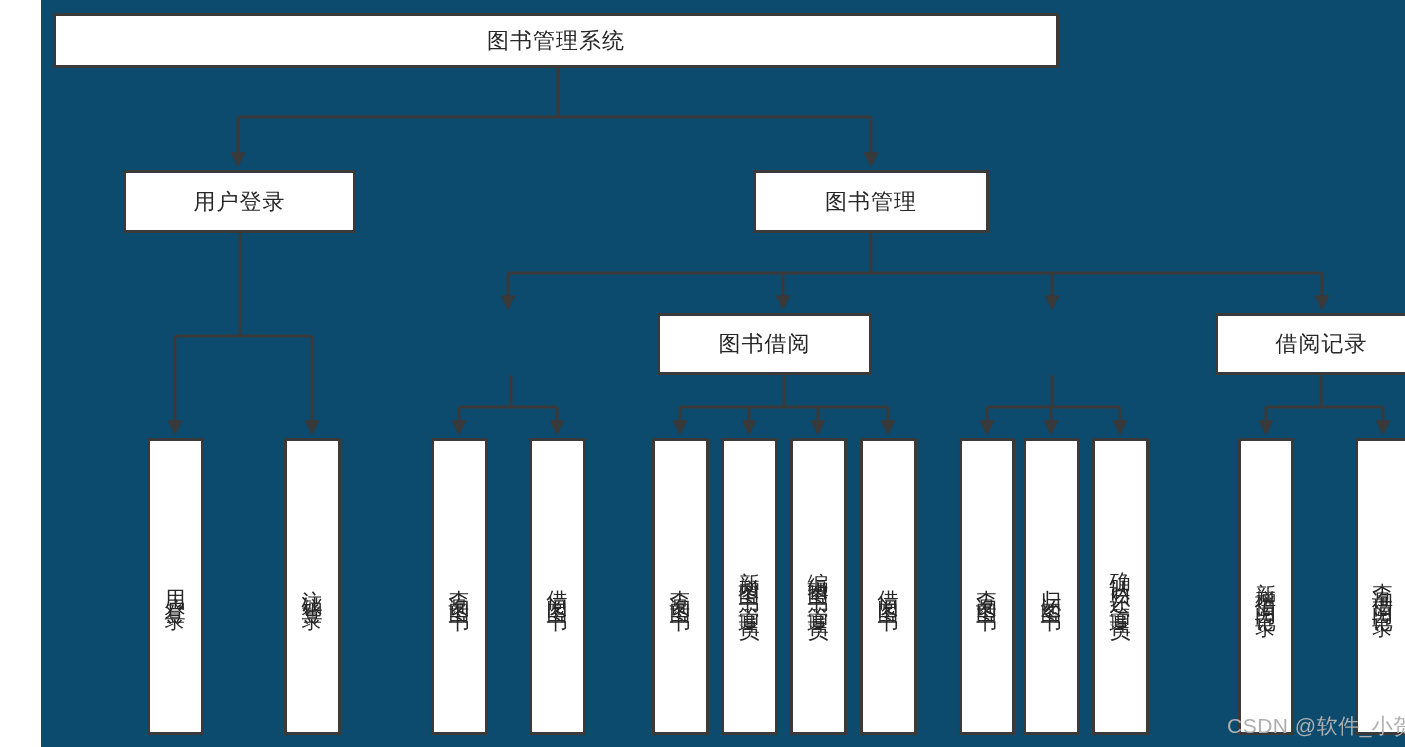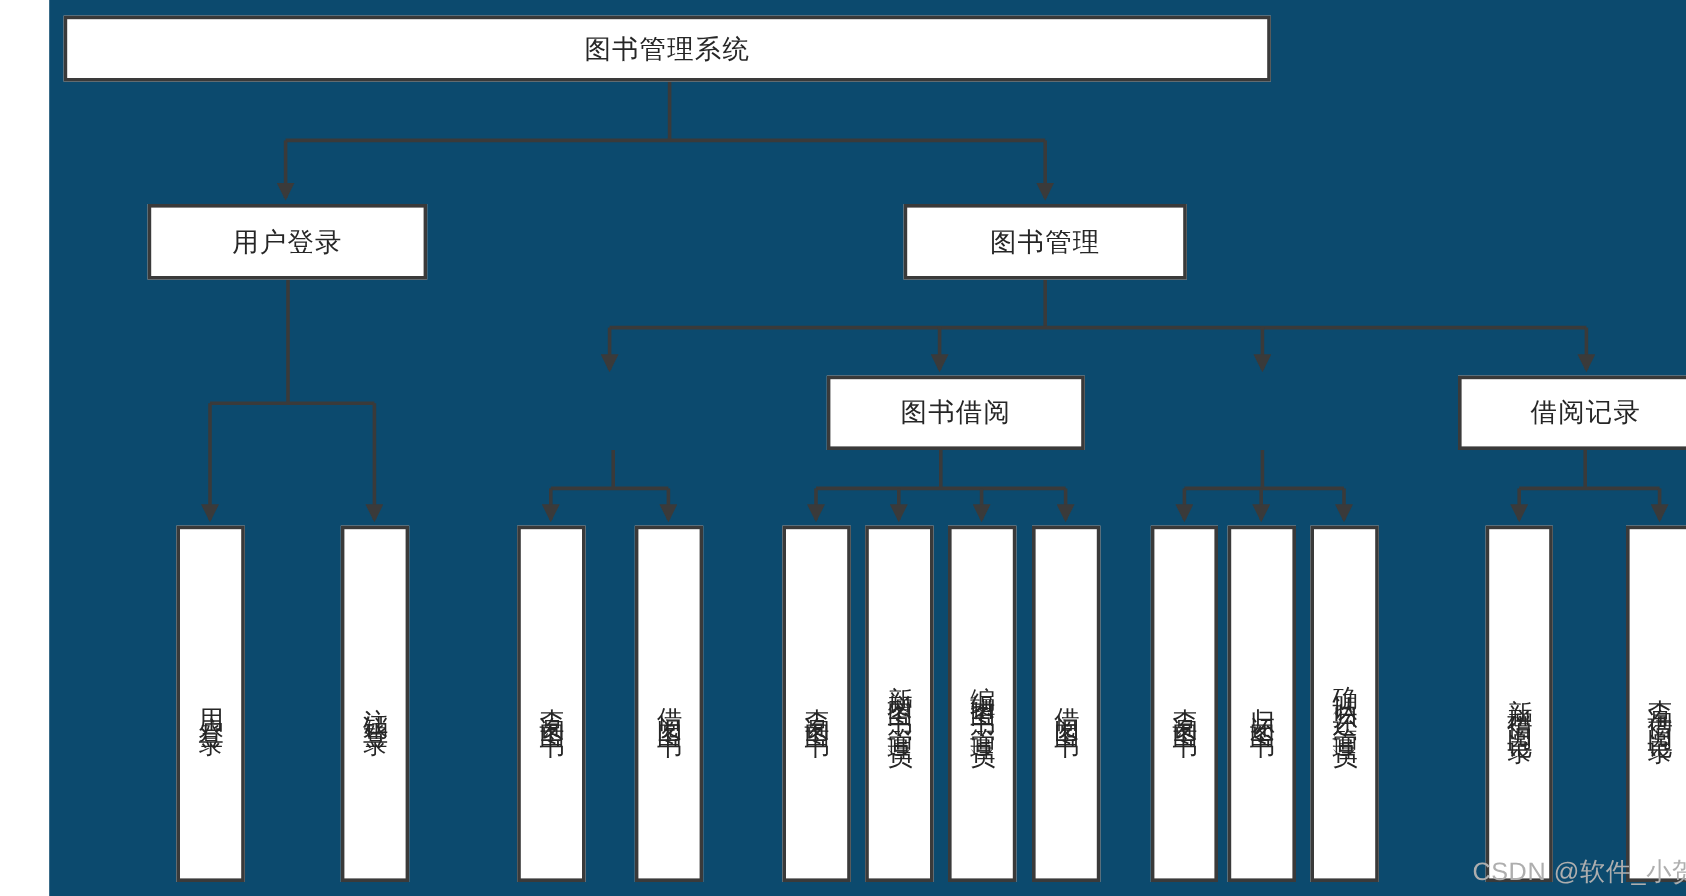--- a/index.html
+++ b/index.html
@@ -103,21 +103,21 @@
       <path d="M1225,407 V433" marker-end="url(#arw)"></path>
       <path d="M1342,407 V433" marker-end="url(#arw)"></path>
     </g>
   </svg>
 
   <div class="node hnode" style="left:12px; top:13px; width:1006px; height:55px;">图书管理系统</div>
 
   <div class="node hnode" style="left:82px; top:170px; width:233px; height:63px;">用户登录</div>
   <div class="node hnode" style="left:712px; top:170px; width:236px; height:63px;">图书管理</div>
 
-  <div class="node hnode" style="left:648px; top:313px; width:215px; height:62px;">图书借阅</div>
+  <div class="node hnode" style="left:616px; top:313px; width:215px; height:62px;">图书借阅</div>
   <div class="node hnode" style="left:1174px; top:313px; width:213px; height:62px;">借阅记录</div>
 
   <div class="node vnode" style="left:106px; top:438px; width:57px; height:297px;">用户登录</div>
   <div class="node vnode" style="left:243px; top:438px; width:57px; height:297px;">注销登录</div>
 
   <div class="node vnode" style="left:390px; top:438px; width:57px; height:297px;">查询图书</div>
   <div class="node vnode" style="left:488px; top:438px; width:57px; height:297px;">借阅图书</div>
 
   <div class="node vnode" style="left:611px; top:438px; width:57px; height:297px;">查询图书</div>
   <div class="node vnode" style="left:680px; top:438px; width:57px; height:297px;">新增图书（管理员）</div>

